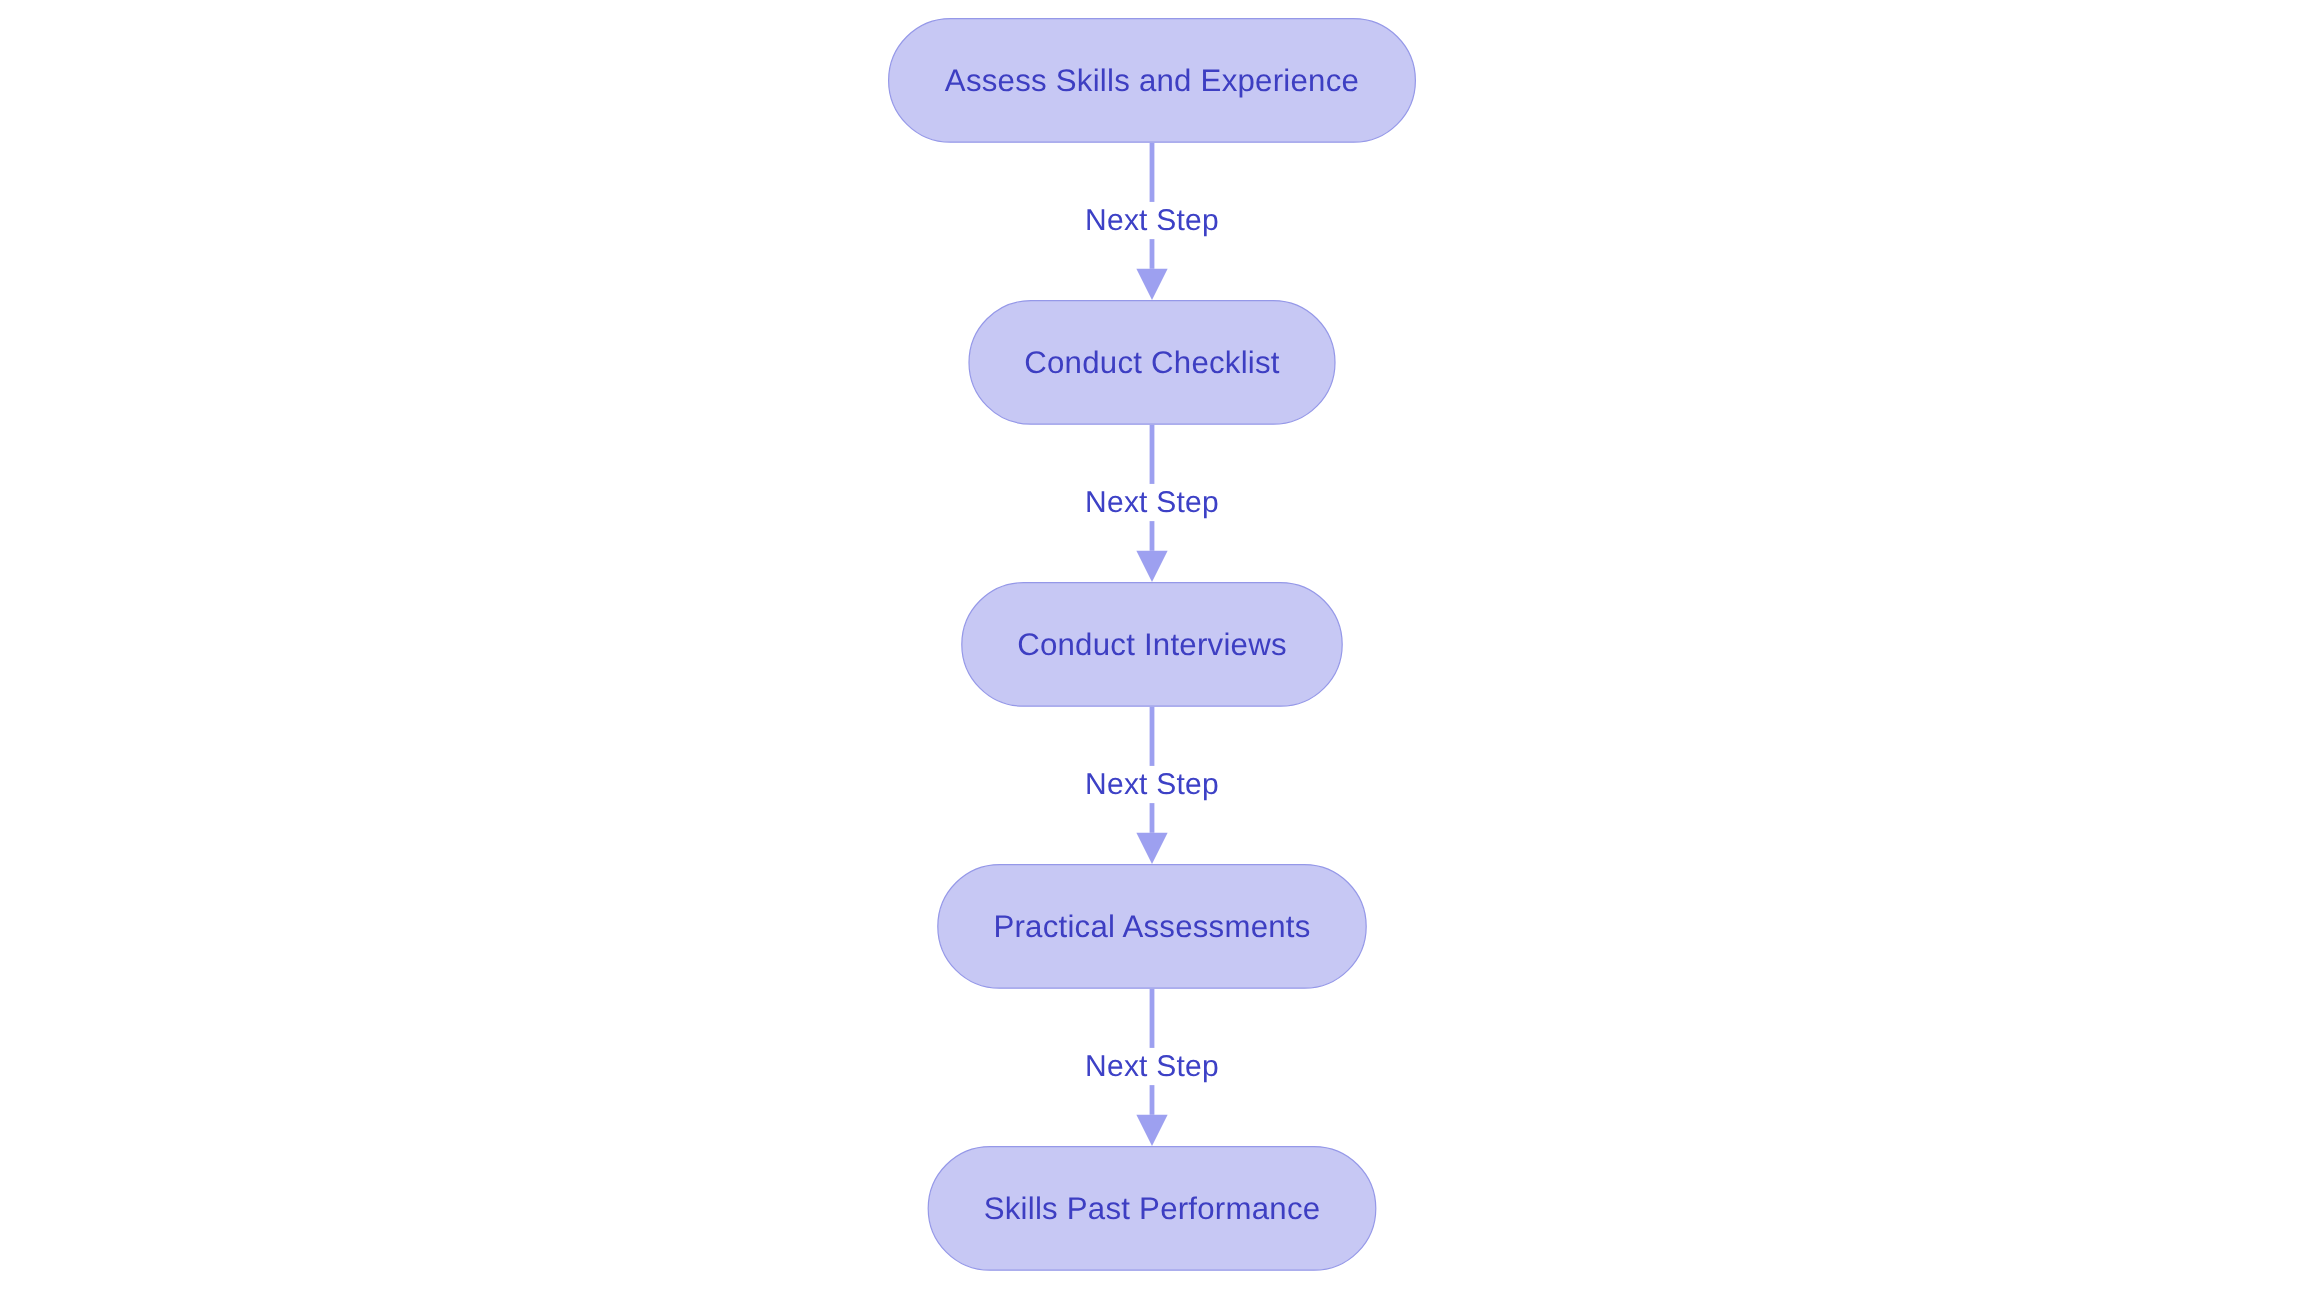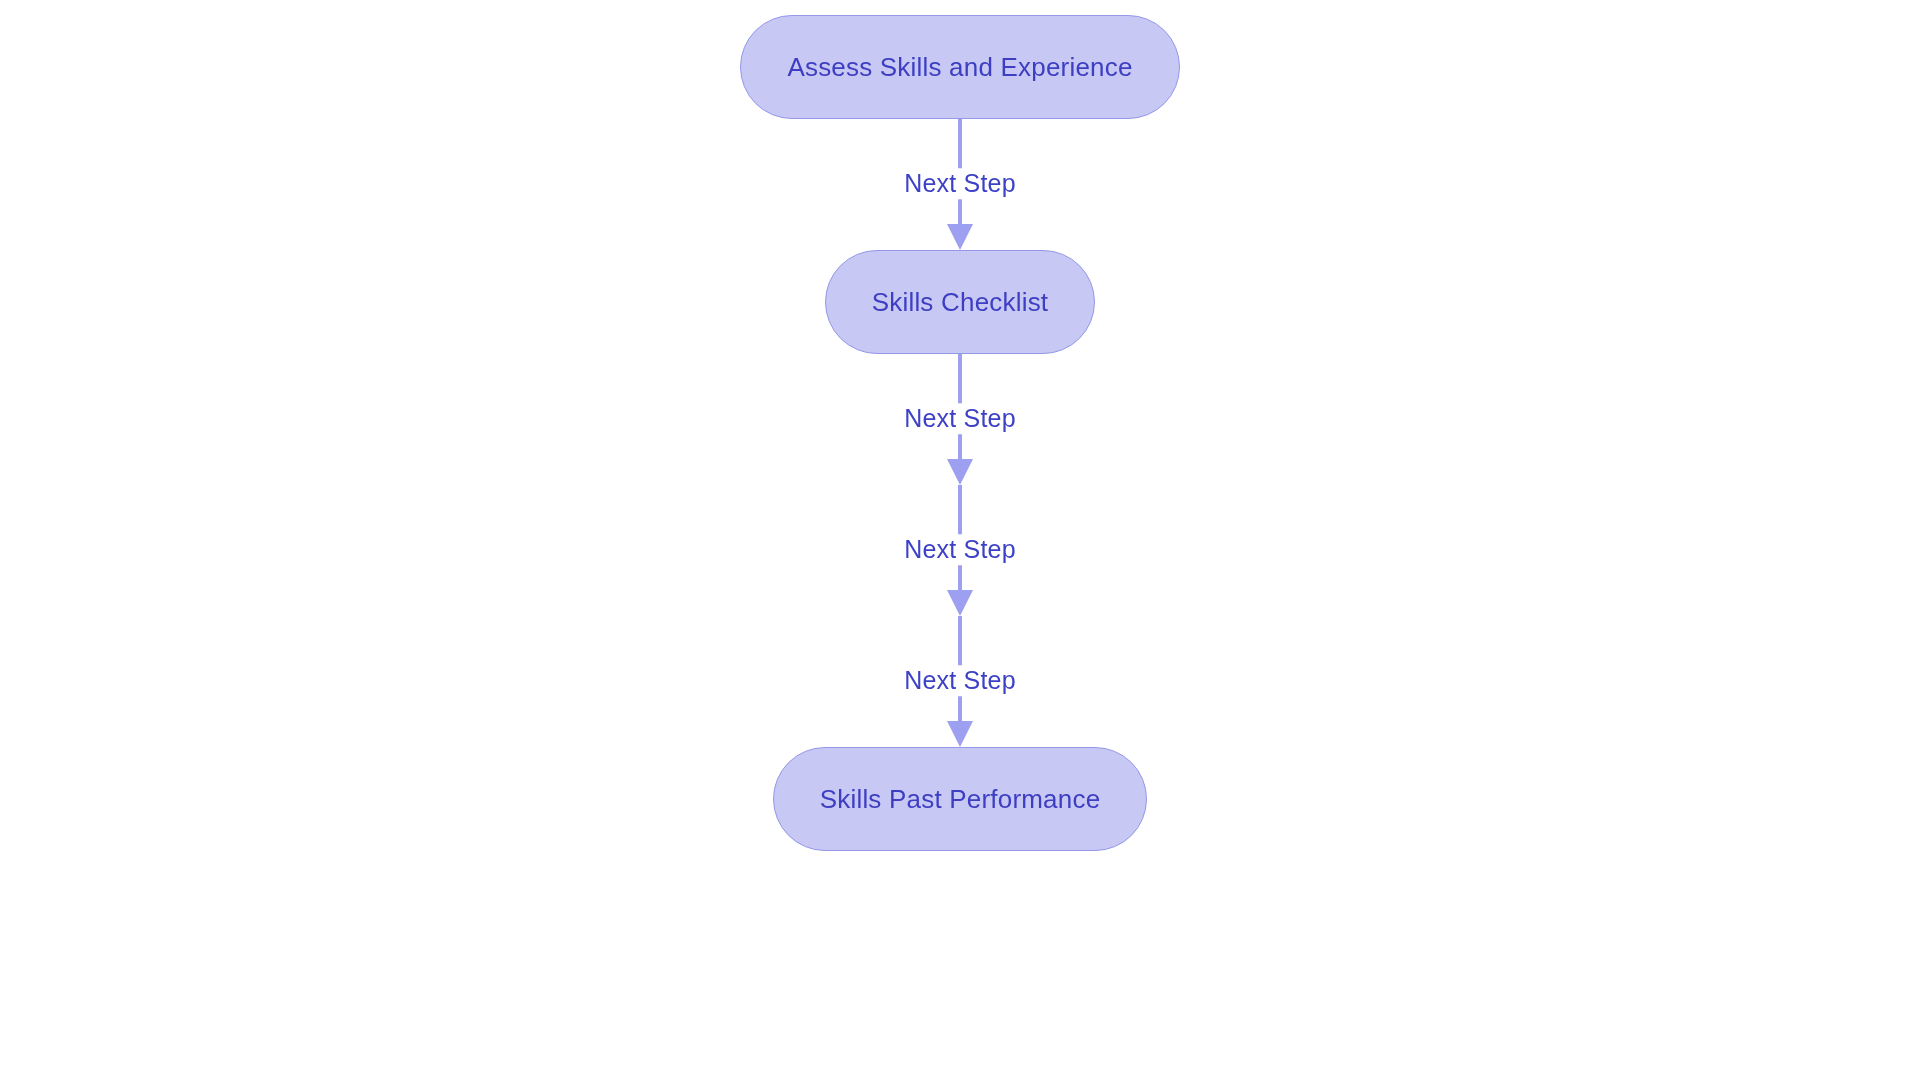--- a/index.html
+++ b/index.html
@@ -89,36 +89,42 @@
     <span>Assess Skills and Experience</span>
   </div>
 
   <div class="edge-connector">
     <div class="edge-line"></div>
     <div class="edge-arrowhead"></div>
     <div class="edge-label">Next Step</div>
   </div>
 
   <div class="flow-node">
-    <span>Skills Checklist</span>
+    <span>Conduct Checklist</span>
   </div>
 
   <div class="edge-connector">
     <div class="edge-line"></div>
     <div class="edge-arrowhead"></div>
     <div class="edge-label">Next Step</div>
   </div>
 
+  <div class="flow-node">
+    <span>Conduct Interviews</span>
+  </div>
 
   <div class="edge-connector">
     <div class="edge-line"></div>
     <div class="edge-arrowhead"></div>
     <div class="edge-label">Next Step</div>
   </div>
 
+  <div class="flow-node">
+    <span>Practical Assessments</span>
+  </div>
 
   <div class="edge-connector">
     <div class="edge-line"></div>
     <div class="edge-arrowhead"></div>
     <div class="edge-label">Next Step</div>
   </div>
 
   <div class="flow-node">
     <span>Skills Past Performance</span>
   </div>

